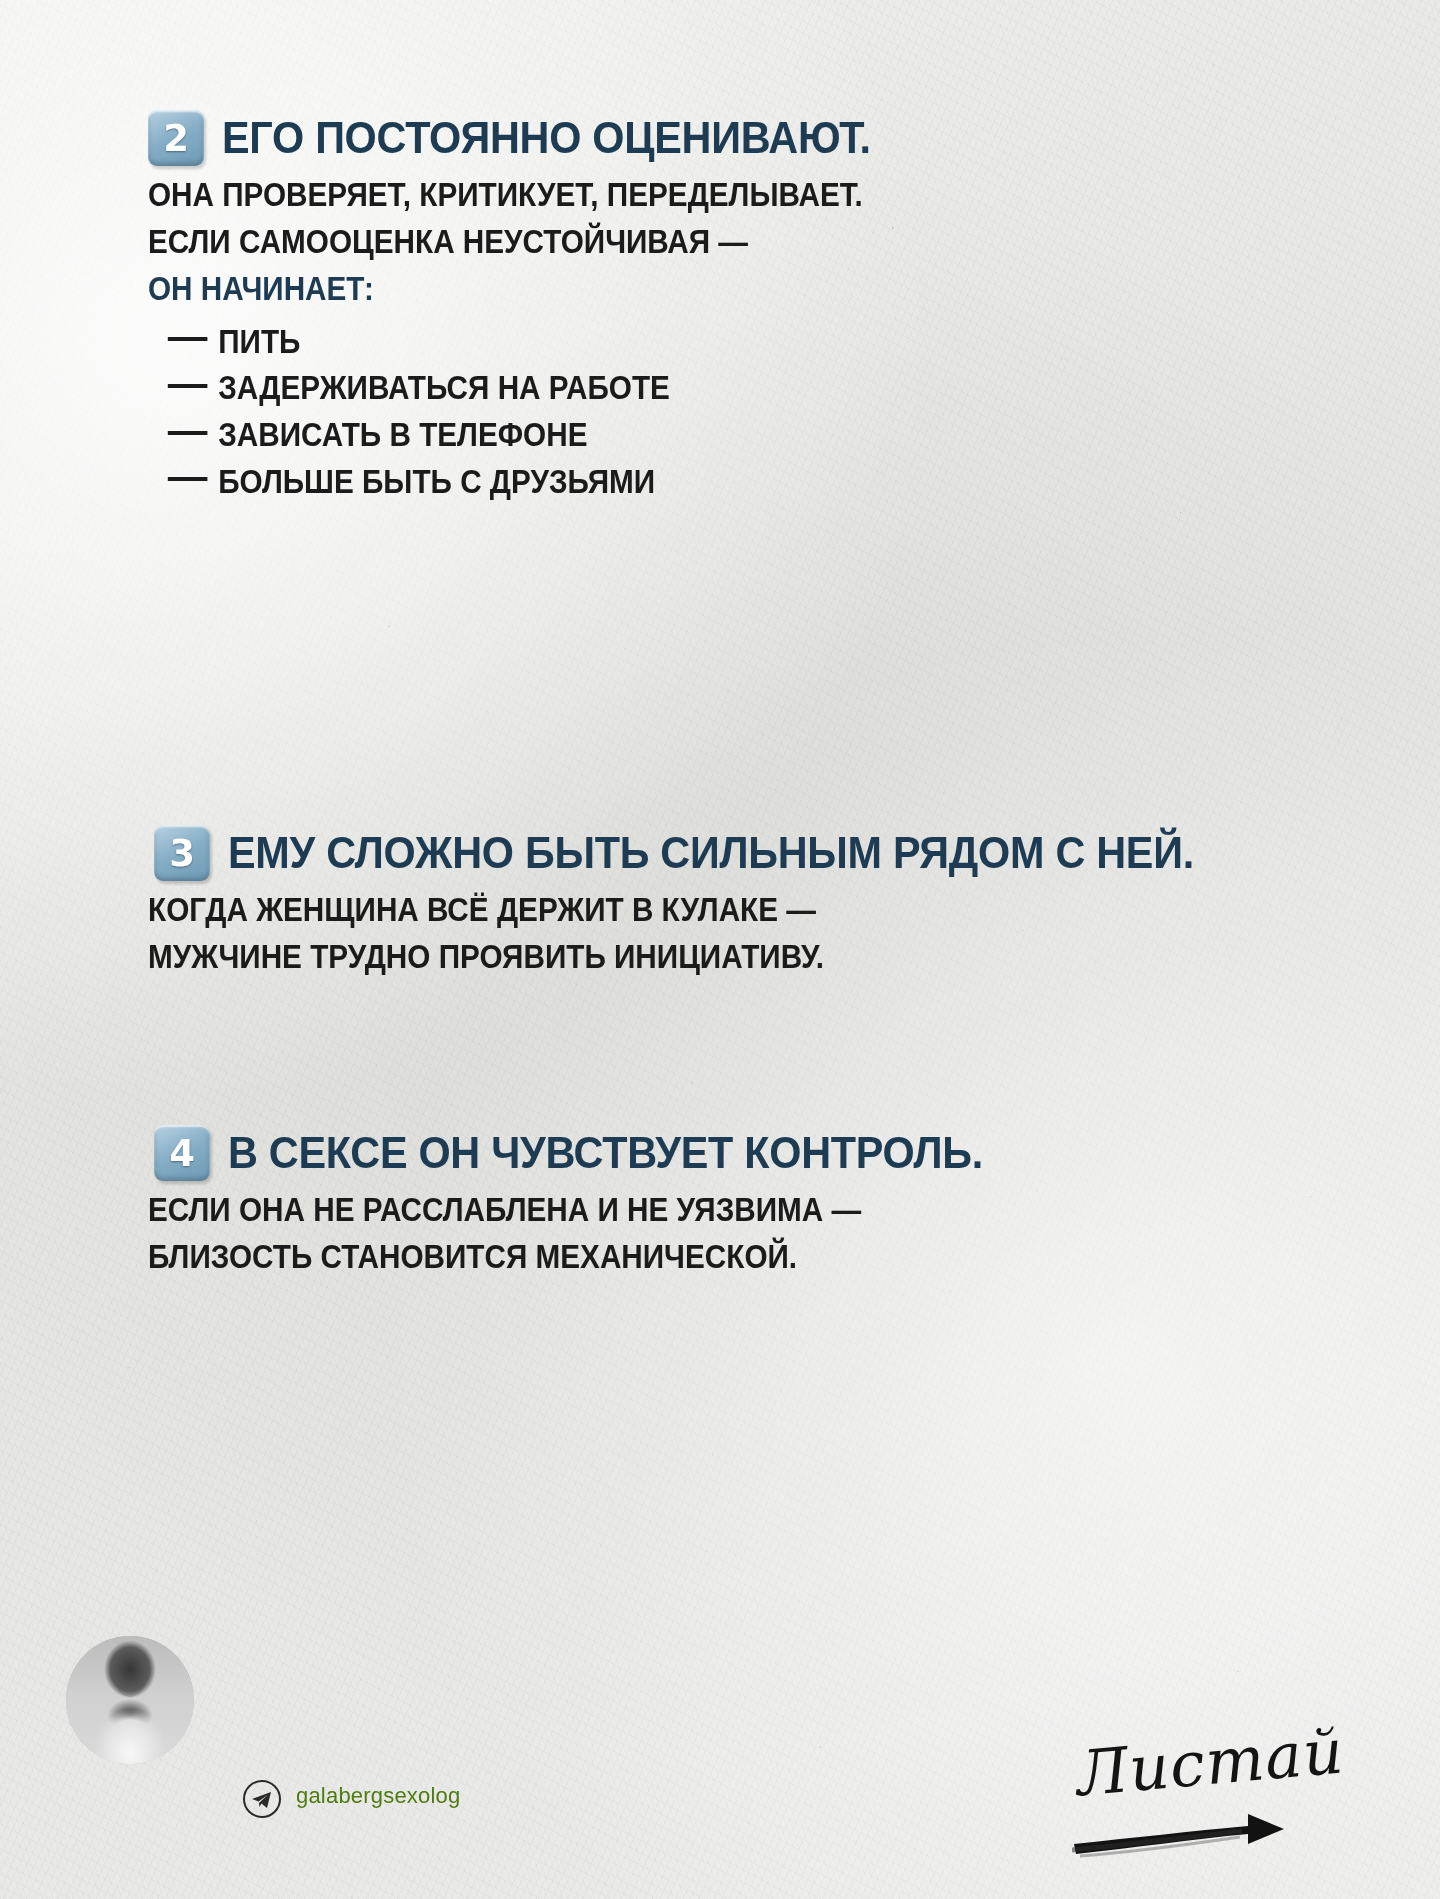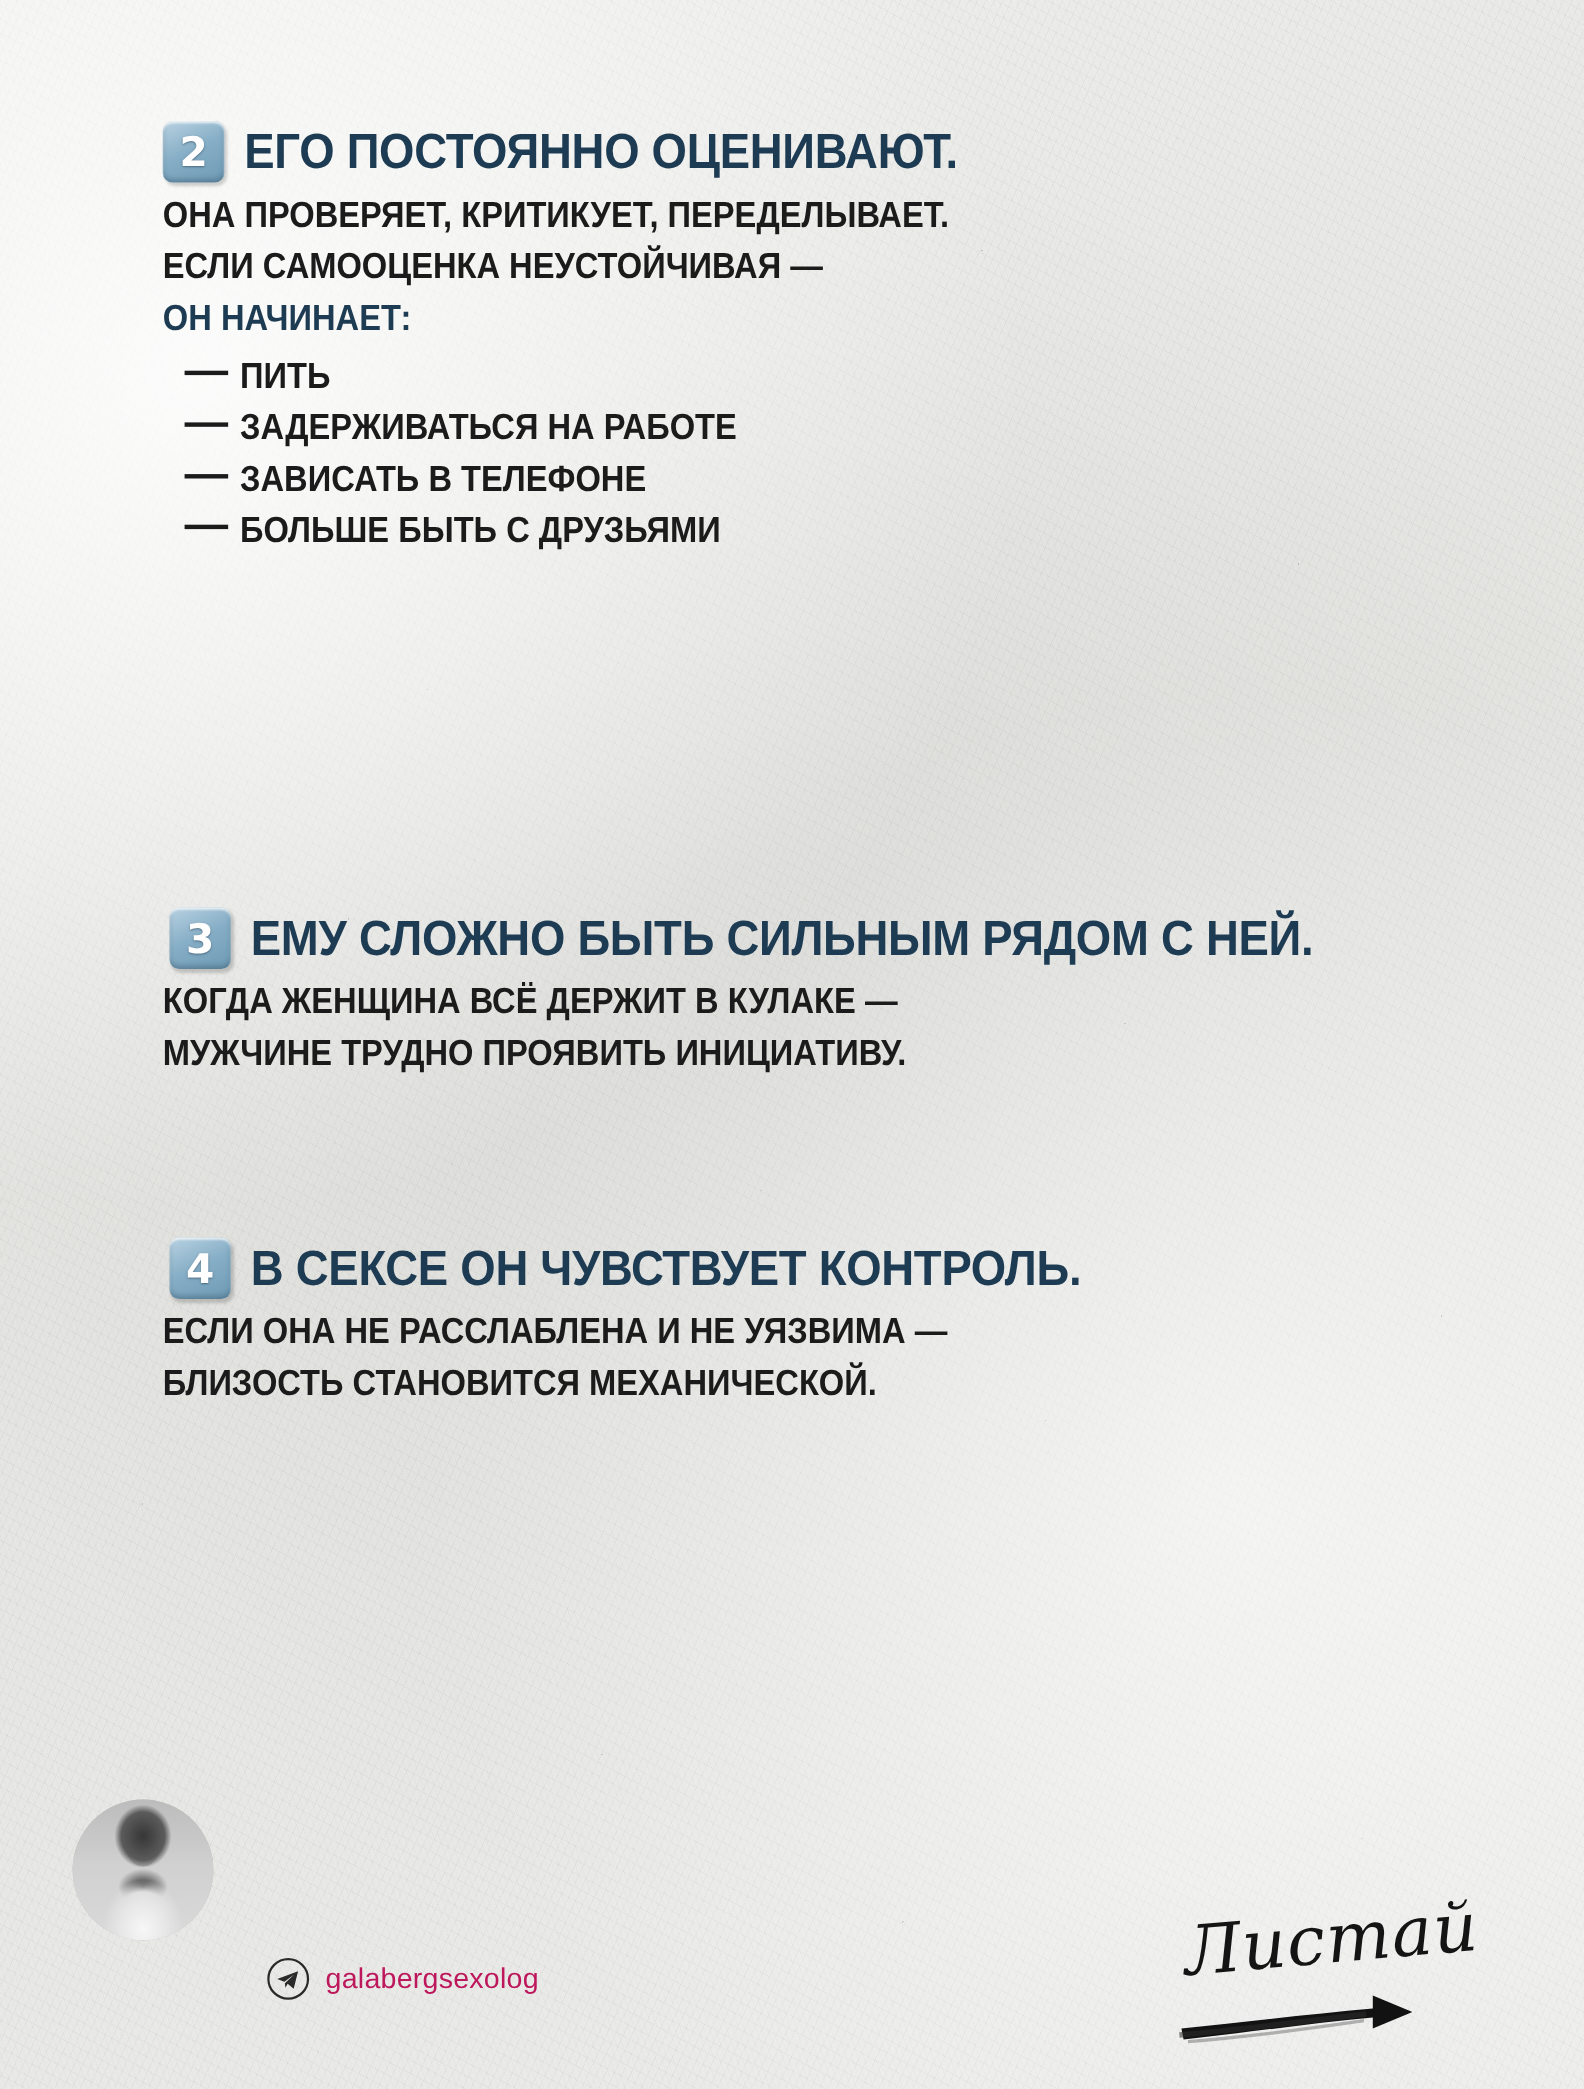--- a/index.html
+++ b/index.html
@@ -165,22 +165,22 @@
     border: 2.5px solid #2a2a2a;
     box-sizing: border-box;
   }
   .tg-icon svg { position: absolute; left: 6px; top: 8px; }
 
   .handle {
     position: absolute;
     left: 296px;
     top: 1783px;
     font-family: "Liberation Sans", sans-serif;
-    font-size: 26px;
-    color: #be185d;
+    font-size: 22px;
+    color: #4d7c0f;
     letter-spacing: 0.2px;
   }
 
   .swipe {
     position: absolute;
     right: 78px;
     top: 1726px;
     width: 300px;
     height: 140px;
   }

